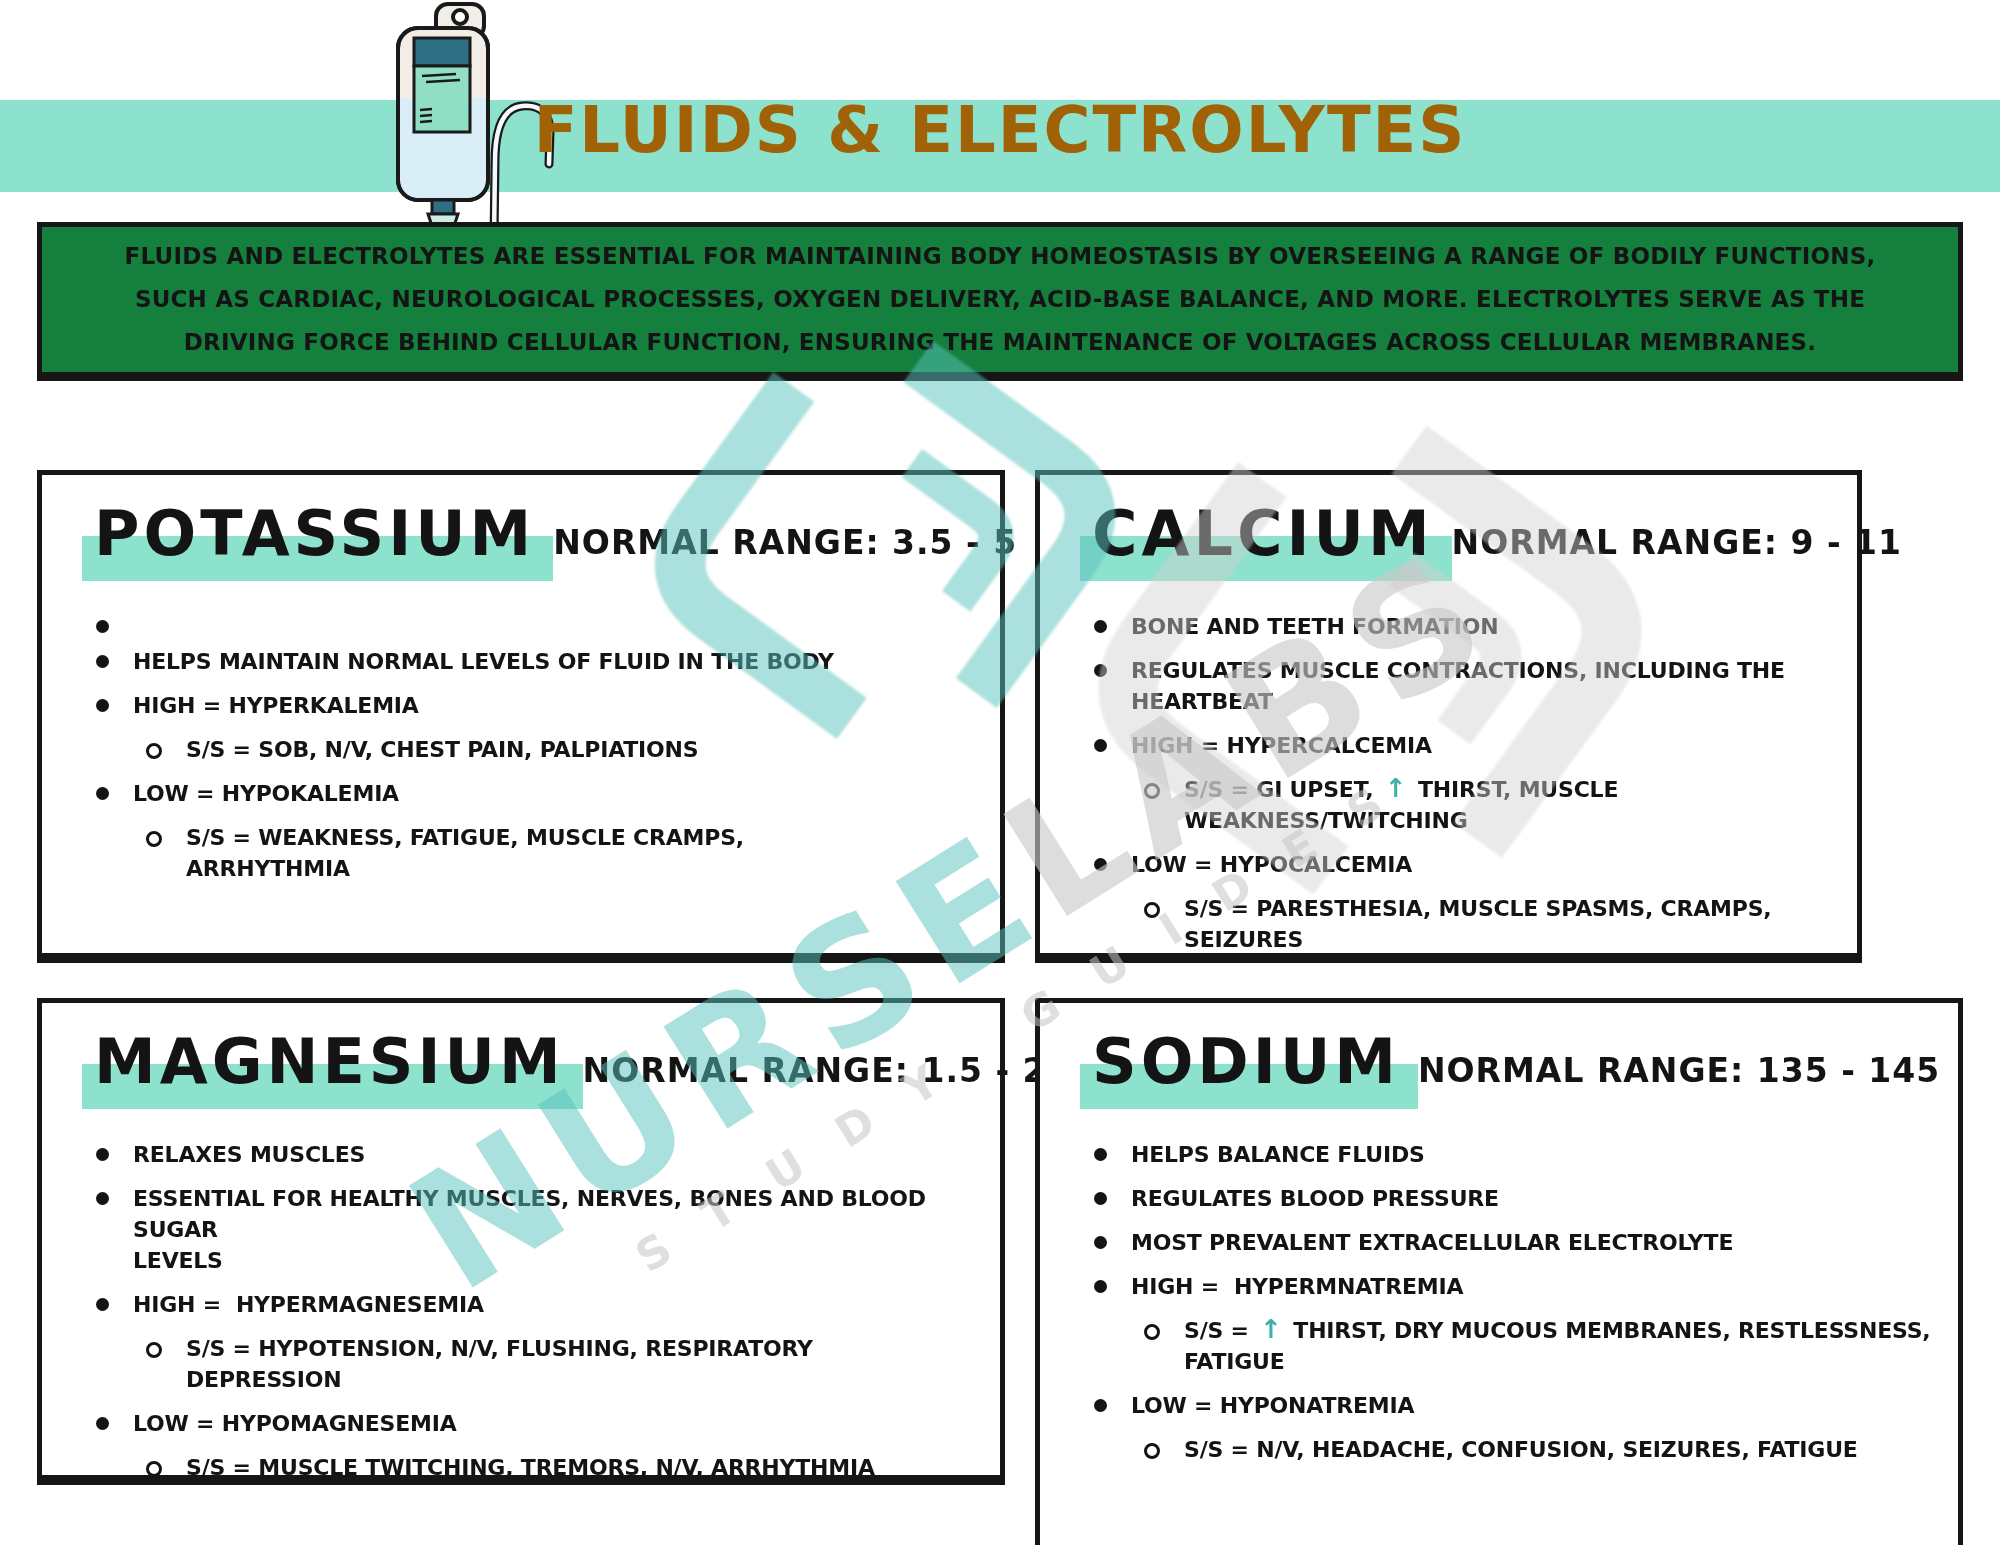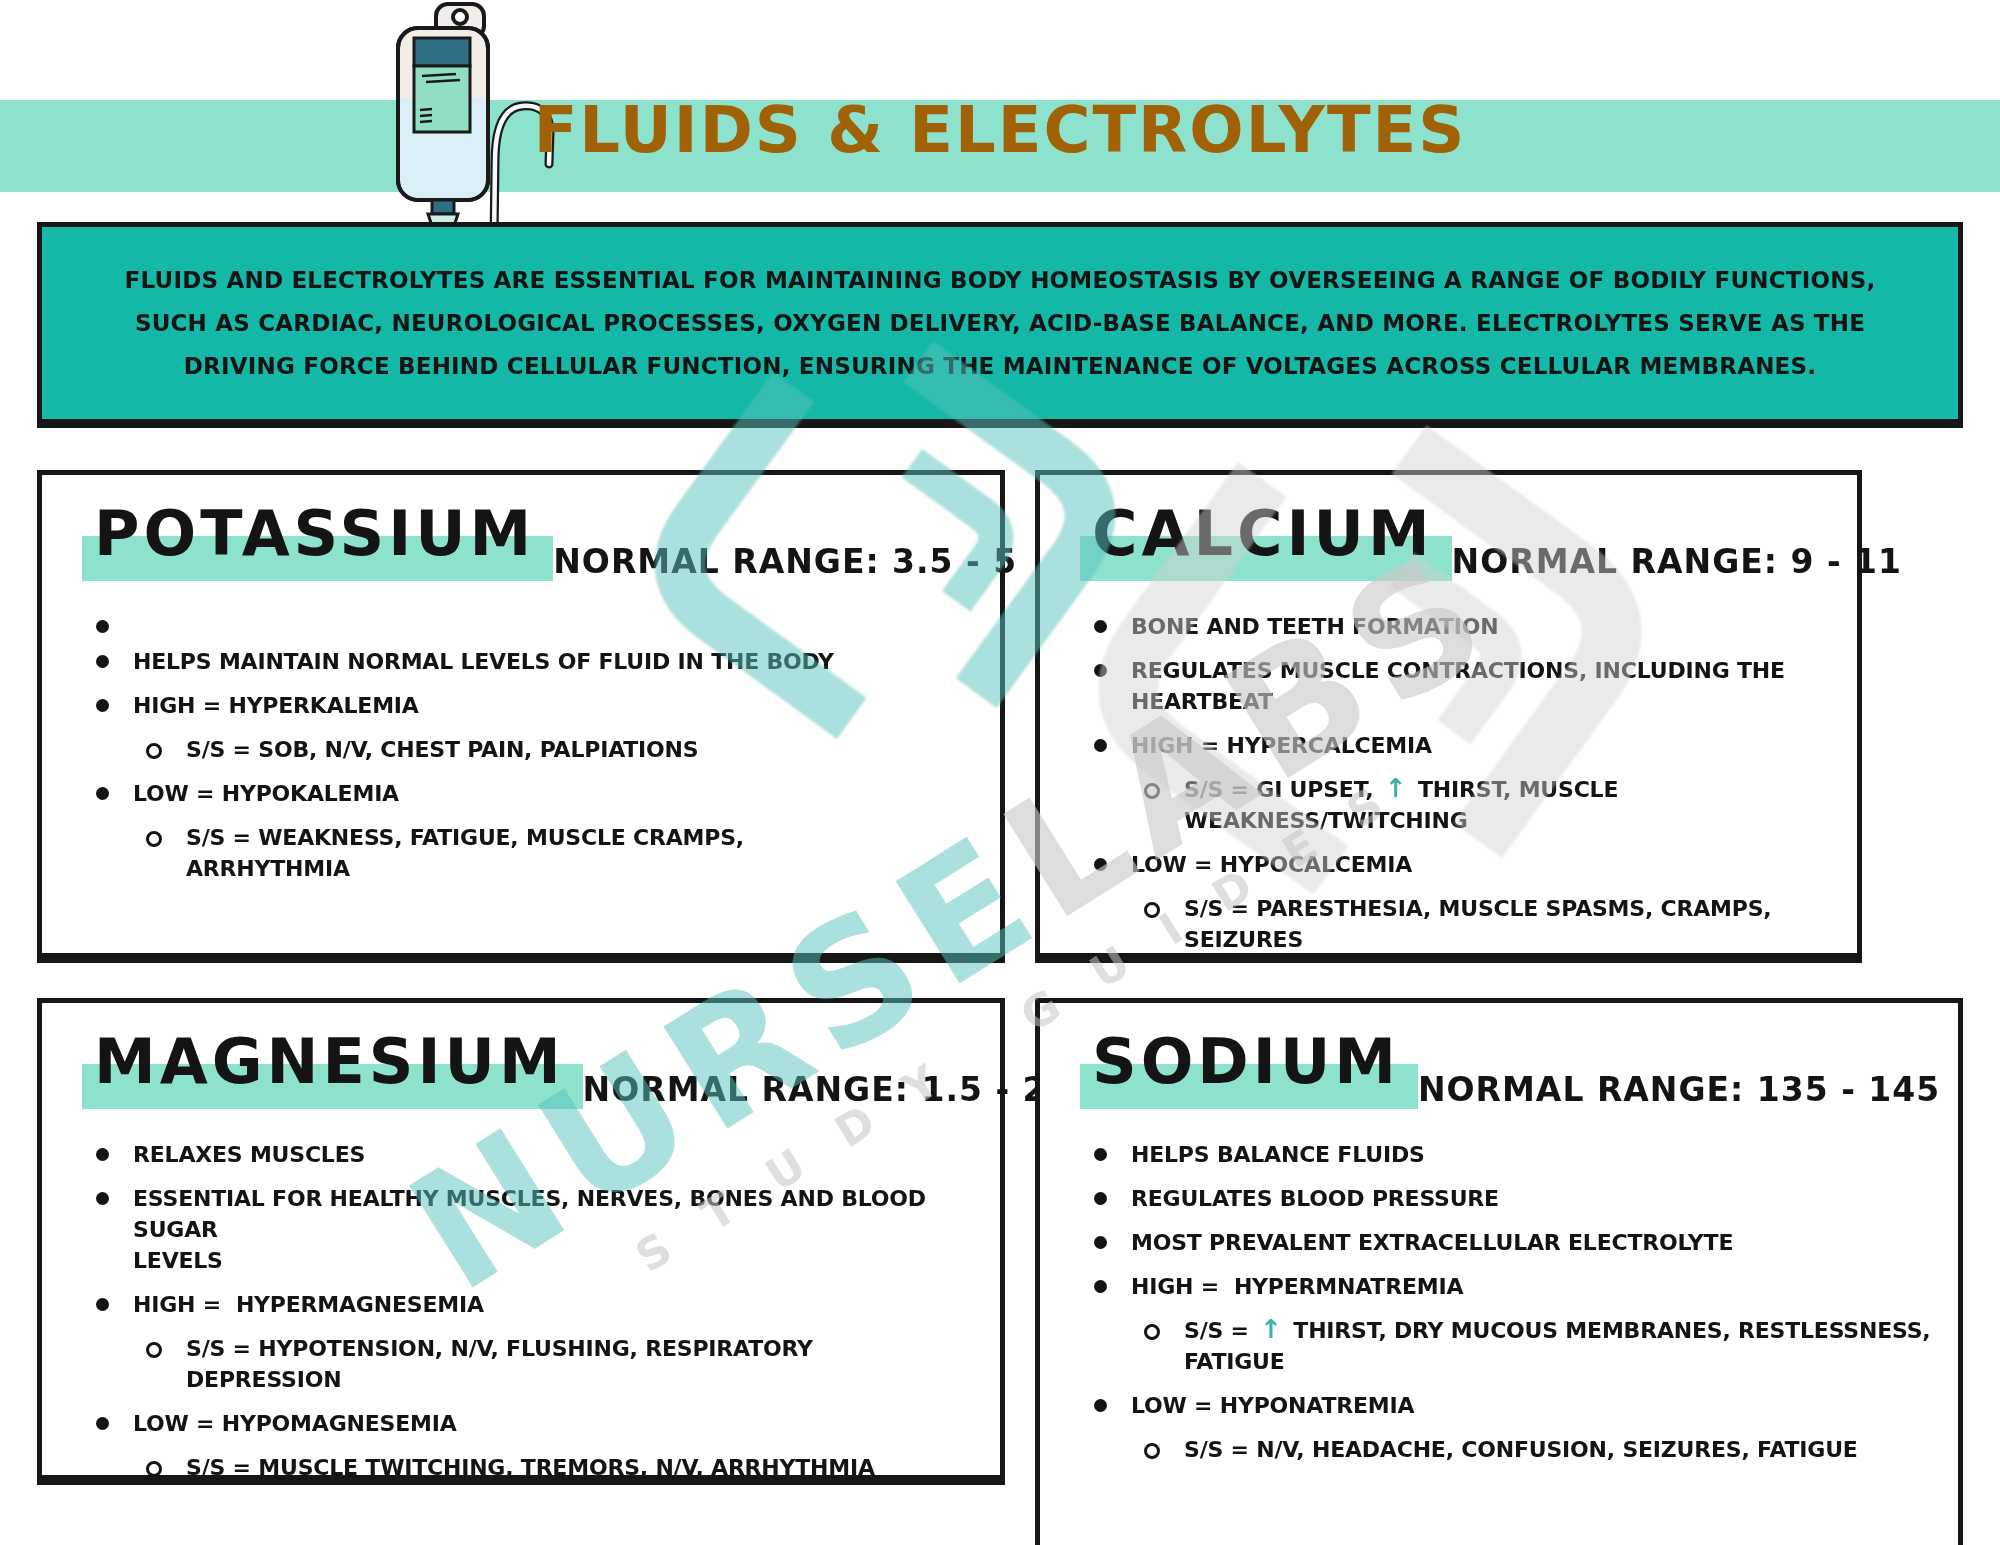--- a/index.html
+++ b/index.html
@@ -10,35 +10,35 @@
   .banner{position:absolute;left:0;top:100px;width:2000px;height:92px;background:#8DE2CD;z-index:1;}
 
   
   .page-title{position:absolute;left:0;top:50px;width:2000px;text-align:center;z-index:6;
       font-size:64px;font-weight:800;letter-spacing:2px;color:#a16207;}
 
   
   .iv-icon{position:absolute;left:390px;top:2px;width:192px;height:264px;z-index:5;}
 
   
-  .intro-box{position:absolute;left:37px;top:222px;width:1926px;height:206px;box-sizing:border-box;
-      border:5px solid #161616;border-bottom-width:9px;background:#14b8a6;z-index:10;
+  .intro-box{position:absolute;left:37px;top:222px;width:1926px;height:159px;box-sizing:border-box;
+      border:5px solid #161616;border-bottom-width:9px;background:#15803d;z-index:10;
       display:flex;align-items:center;justify-content:center;}
   .intro-text{max-width:1790px;margin:0 auto;text-align:center;font-size:23px;line-height:43px;
       font-weight:600;letter-spacing:0.2px;}
 
   
   .card{position:absolute;box-sizing:border-box;border:5px solid #161616;border-bottom-width:10px;
       background:#fff;z-index:10;padding:28px 26px 18px 40px;}
   .card-potassium{left:37px;top:470px;width:968px;height:493px;}
   .card-calcium  {left:1035px;top:470px;width:827px;height:493px;}
   .card-magnesium{left:37px;top:998px;width:968px;height:487px;}
   .card-sodium   {left:1035px;top:998px;width:928px;height:577px;}
 
-  .card-header{display:flex;align-items:flex-end;justify-content:space-between;margin-bottom:30px;}
+  .card-header{display:flex;align-items:center;justify-content:space-between;margin-bottom:30px;}
   .card-title{font-size:62px;font-weight:800;letter-spacing:4px;line-height:1;margin:0;}
   .hl{background-image:linear-gradient(to bottom,transparent 42%,#8DE2CD 42%);
       padding:0 18px 16px 12px;display:inline-block;}
   .range{font-size:33px;font-weight:700;letter-spacing:1px;white-space:nowrap;padding-right:8px;}
 
   ul.bullets{list-style:none;margin:0;padding:0 0 0 14px;}
   ul.bullets li{display:flex;align-items:flex-start;margin-bottom:13px;font-size:22px;
       line-height:31px;font-weight:600;letter-spacing:-0.2px;}
   .marker{flex:0 0 auto;margin-top:9px;margin-right:24px;border-radius:50%;}
   li.lvl1 .marker{width:13px;height:13px;background:#141414;}

